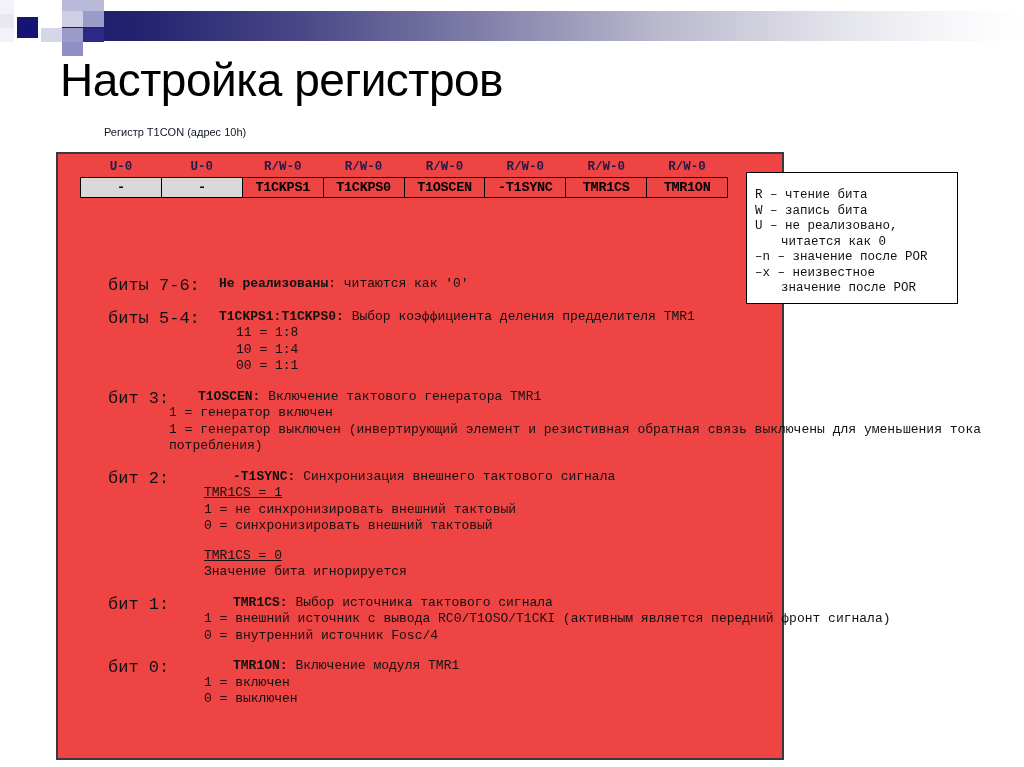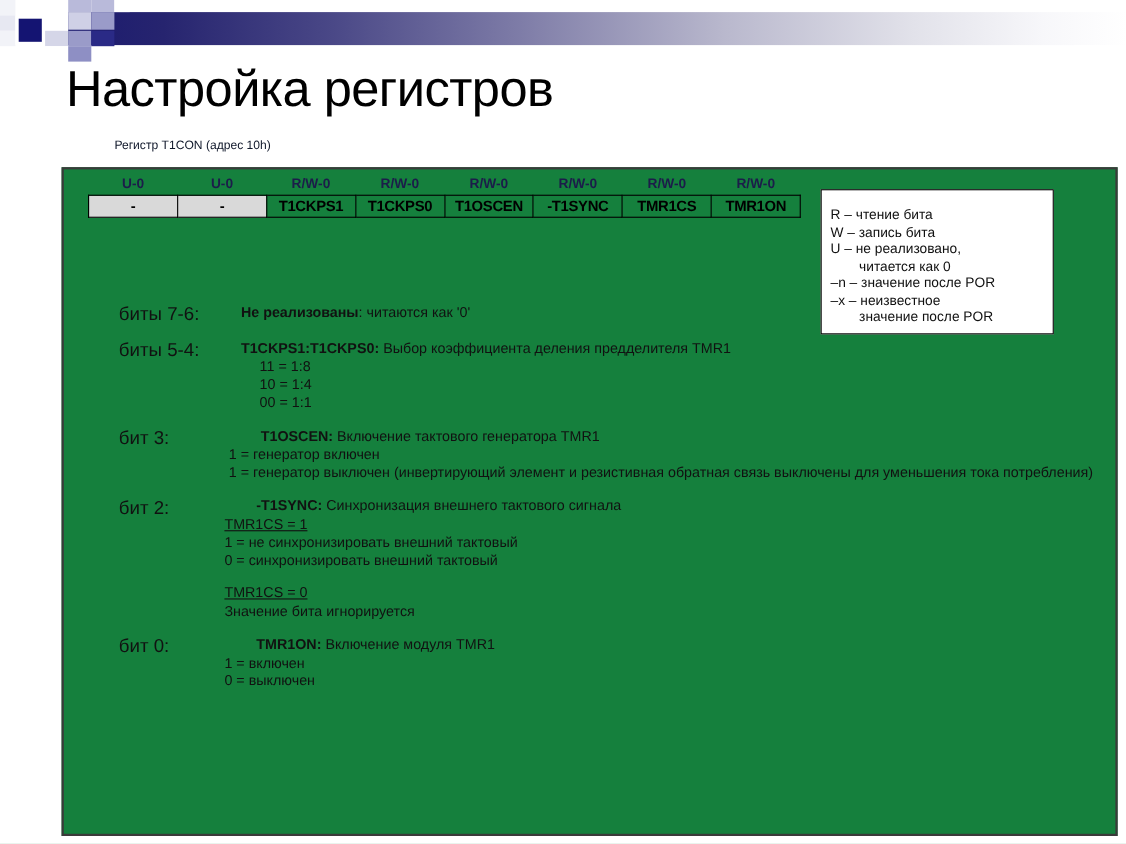--- a/index.html
+++ b/index.html
@@ -67,25 +67,26 @@
     font-weight: normal;
     color: #0f172a;
     white-space: nowrap;
   }
 
   
   .panel {
     position: absolute;
     left: 56px;
     top: 152px;
-    width: 960px;
+    width: 728px;
     height: 608px;
     border: 2px solid #3a3a3a;
-    background: #15803d;
+    background: #ef4444;
     box-sizing: border-box;
+    font-family: Liberation Mono, monospace;
   }
 
   
   .bit-table-wrap {
     position: absolute;
     left: 22px;
     top: 4px;
     width: 648px;
   }
   table.bits {
@@ -271,40 +272,48 @@
       <div class="body">
         <div class="ln nowrap"><b>T1CKPS1:T1CKPS0:</b><span> Выбор коэффициента деления предделителя TMR1</span></div>
         <div class="ln pad">11 = 1:8</div>
         <div class="ln pad">10 = 1:4</div>
         <div class="ln pad">00 = 1:1</div>
       </div>
     </div>
 
     <div class="block" style="margin-bottom:14px;">
       <div class="bitlabel">бит 3:</div>
-      <div class="body" style="margin-left:100px;">
+      <div class="body" style="margin-left:61px;">
         <div class="ln nowrap"><b>T1OSCEN:</b><span> Включение тактового генератора TMR1</span></div>
         <div class="ln">1 = генератор включен</div>
         <div class="ln just" style="width:812px;">1 = генератор выключен (инвертирующий элемент и резистивная обратная связь выключены для уменьшения тока потребления)</div>
       </div>
     </div>
 
     <div class="block" style="margin-bottom:14px;">
       <div class="bitlabel">бит 2:</div>
       <div class="body" style="margin-left:96px;">
         <div class="ln nowrap"><b>-T1SYNC:</b><span> Синхронизация внешнего тактового сигнала</span></div>
         <div class="ln nowrap"><u>TMR1CS = 1</u></div>
         <div class="ln">1 = не синхронизировать внешний тактовый</div>
         <div class="ln">0 = синхронизировать внешний тактовый</div>
         <div class="gap"></div>
         <div class="ln nowrap"><u>TMR1CS = 0</u></div>
         <div class="ln">Значение бита игнорируется</div>
       </div>
     </div>
 
+    <div class="block" style="margin-bottom:14px;">
+      <div class="bitlabel">бит 1:</div>
+      <div class="body" style="margin-left:96px;">
+        <div class="ln nowrap"><b>TMR1CS:</b><span> Выбор источника тактового сигнала</span></div>
+        <div class="ln nowrap">1 = внешний источник с вывода RC0/T1OSO/T1CKI (активным является передний фронт сигнала)</div>
+        <div class="ln nowrap">0 = внутренний источник Fosc/4</div>
+      </div>
+    </div>
 
     <div class="block">
       <div class="bitlabel">бит 0:</div>
       <div class="body" style="margin-left:96px;">
         <div class="ln nowrap"><b>TMR1ON:</b><span> Включение модуля TMR1</span></div>
         <div class="ln">1 = включен</div>
         <div class="ln">0 = выключен</div>
       </div>
     </div>
 

